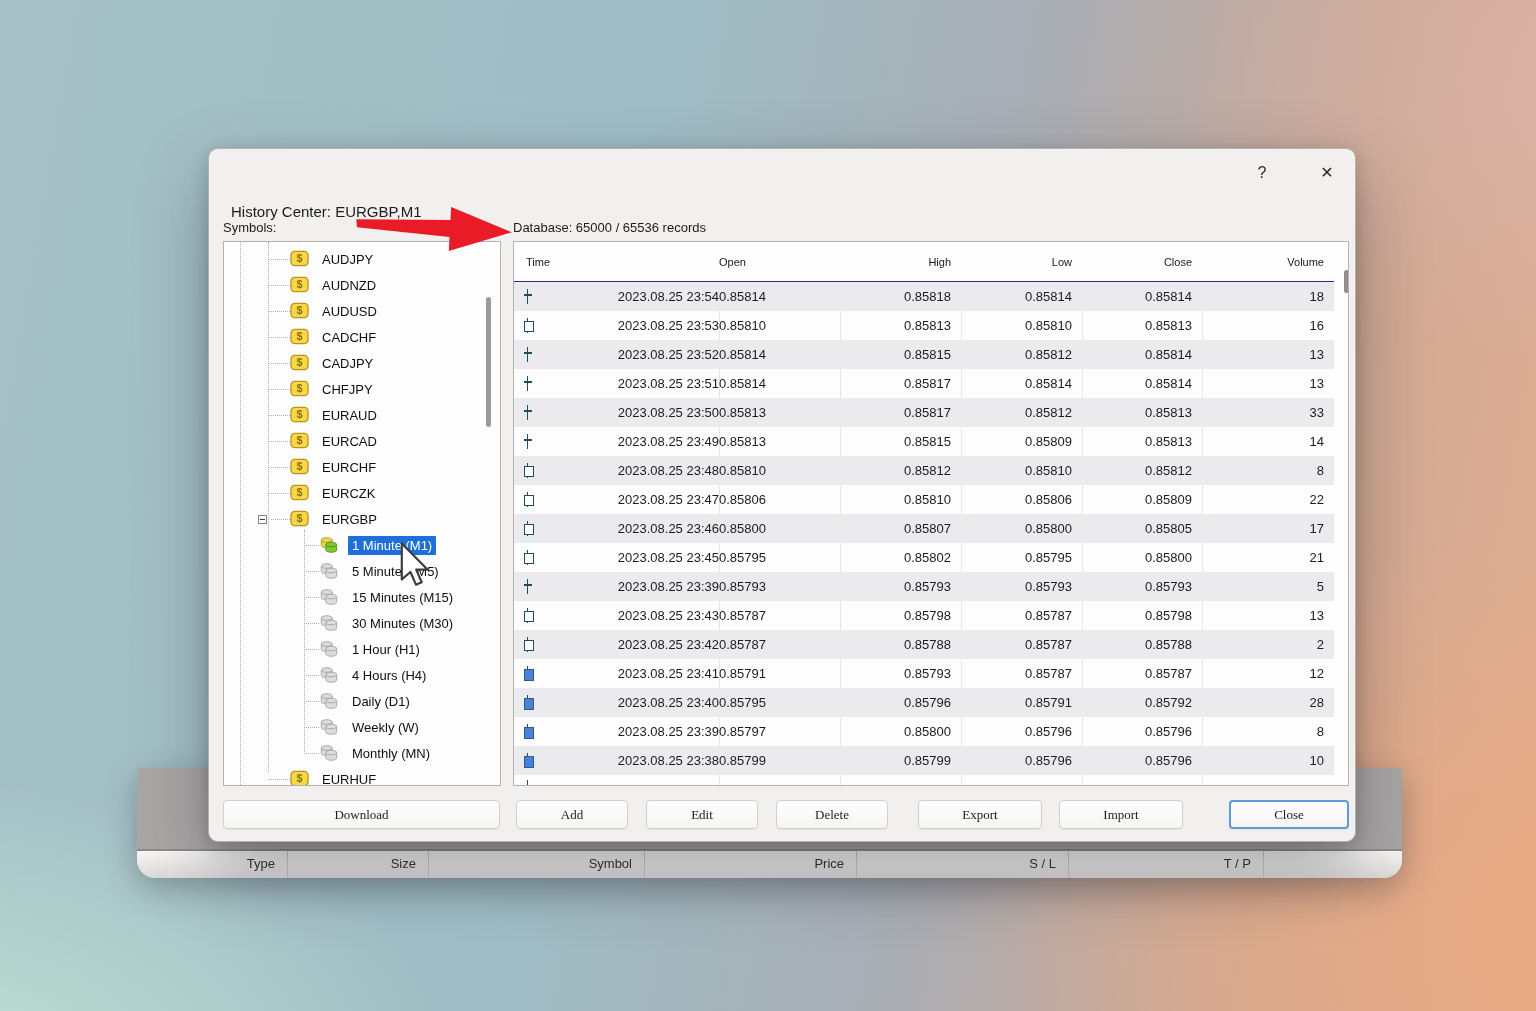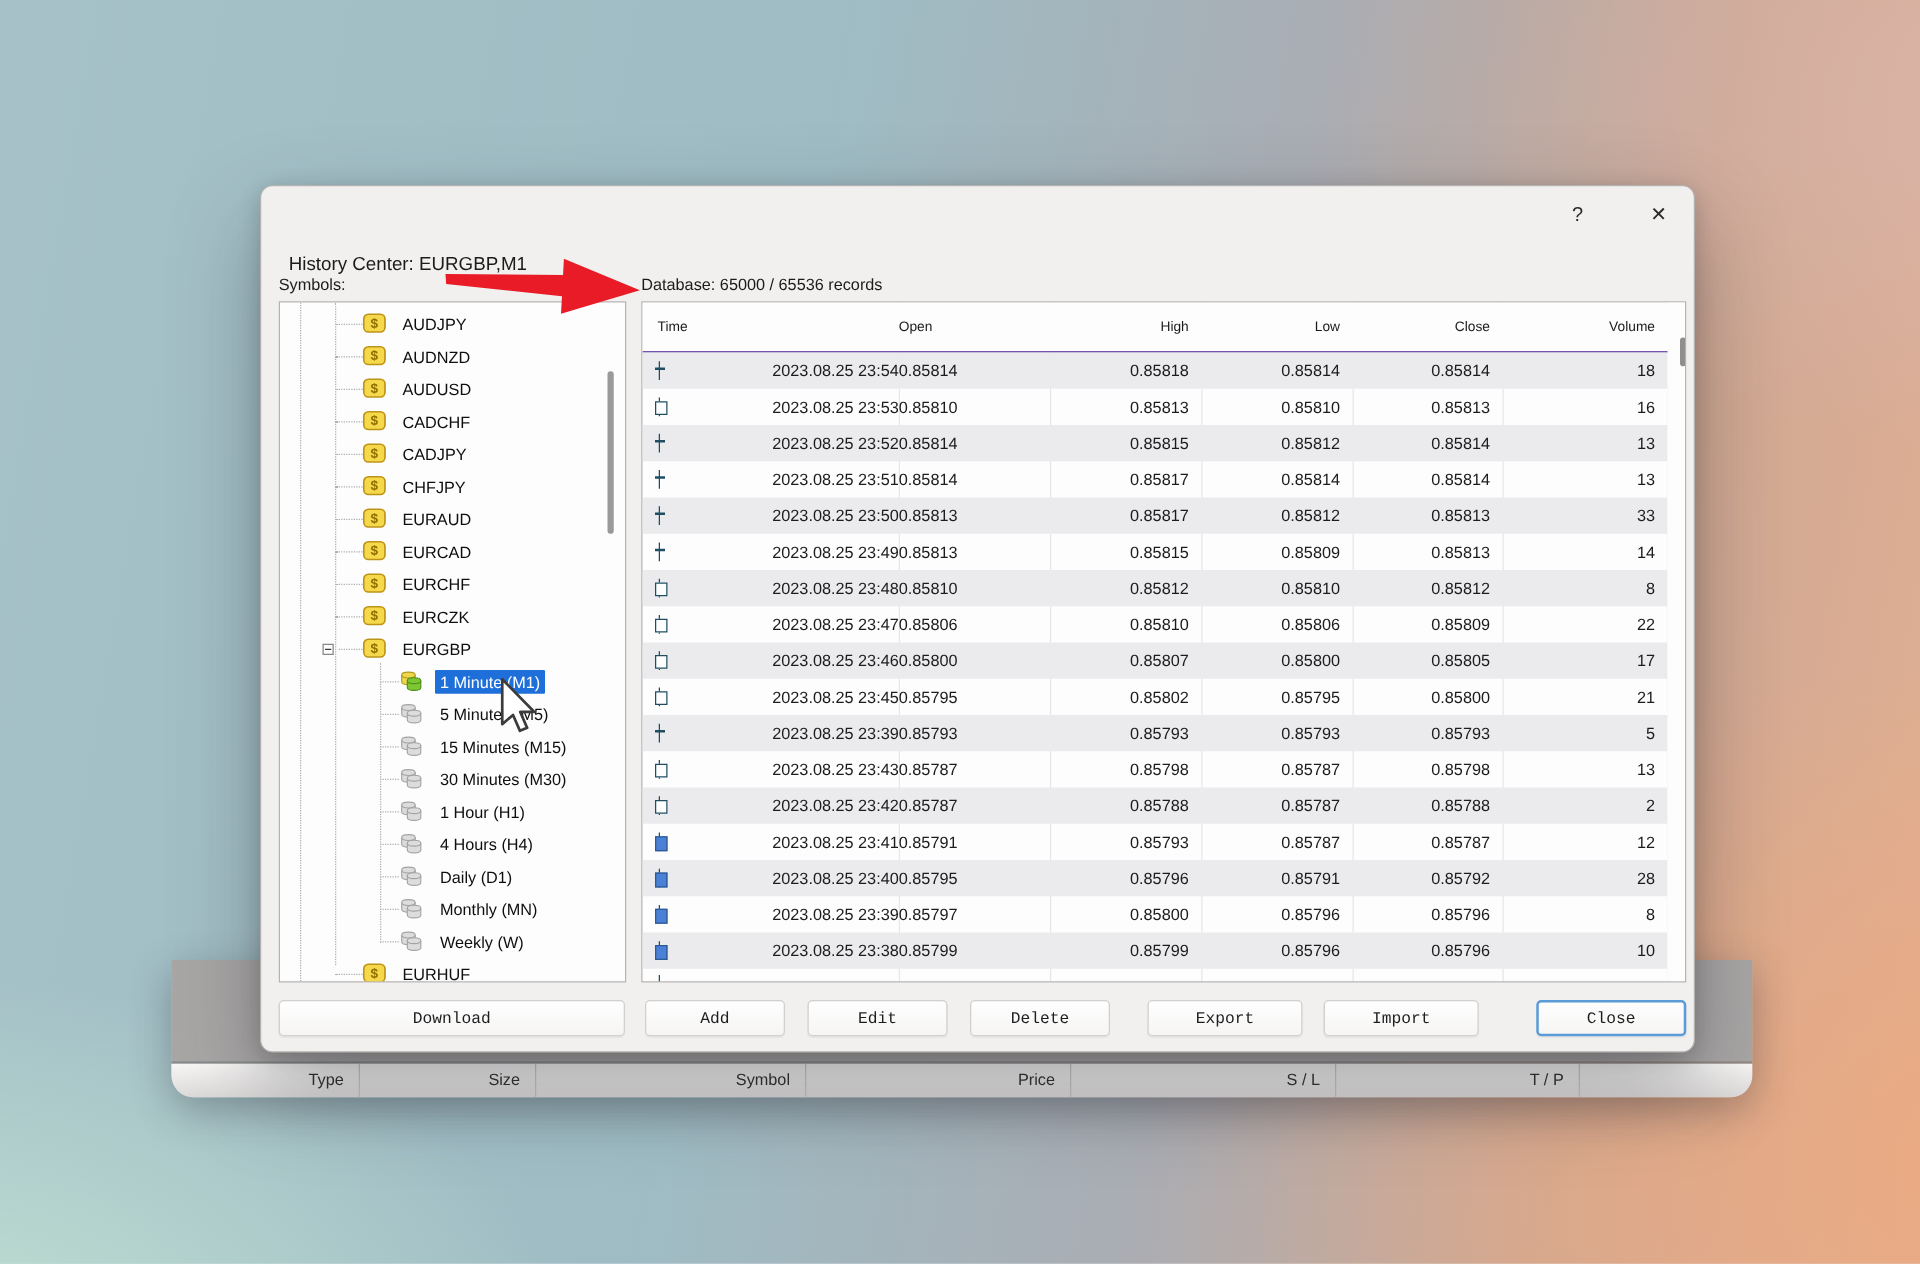--- a/index.html
+++ b/index.html
@@ -91,21 +91,21 @@
   .candle::before { content:""; position:absolute; left:5px; top:1px; width:1px; height:15px; background:#1f4e63; }
   .candle[data-kind="doji"]::after { content:""; position:absolute; left:2px; top:6px; width:8px; height:2px; background:#1f4e63; }
   .candle[data-kind="hollow"]::after { content:""; position:absolute; left:2px; top:4px; width:8px; height:9px; background:#fff; border:1px solid #1f4e63; }
   .candle[data-kind="filled"]::after { content:""; position:absolute; left:2px; top:4px; width:8px; height:10px; background:#4a80d6; border:1px solid #2c5a92; }
   .partial-row { position:relative; height:12px; }
   .grid-scroll-track { position:absolute; left:820px; top:0; width:16px; height:543px; background:#fdfdfd; }
   .grid-scrollbar { position:absolute; left:830px; top:28px; width:5px; height:23px; background:#8f8f8f; border-radius:3px; }
 
   
   .btn { position:absolute; top:651px; height:29px; border:1px solid #d2d0cf; border-radius:4px;
-    background:linear-gradient(#fefefe,#f6f5f4); font-family:Liberation Mono, monospace;
+    background:linear-gradient(#fefefe,#f6f5f4); font-family:Liberation Serif, serif;
     font-size:13px; color:#1d1d1d; box-shadow:0 1px 1px rgba(0,0,0,.05); }
   .b-download{left:14px;width:277px}
   .b-add{left:307px;width:112px}
   .b-edit{left:437px;width:112px}
   .b-delete{left:567px;width:112px}
   .b-export{left:709px;width:124px}
   .b-import{left:850px;width:124px}
   .b-close{left:1020px;width:120px;border:2px solid #5b9bd8}
 
   
@@ -360,36 +360,36 @@
             <svg class="dbicon" viewBox="0 0 22 20" data-kind="db-gray">
               <g class="db-back" stroke-width="1">
                 <path d="M2.5 4.5 v6 a6 2.6 0 0 0 12 0 v-6"></path>
                 <ellipse cx="8.5" cy="4.5" rx="6" ry="2.6"></ellipse>
               </g>
               <g class="db-front" stroke-width="1">
                 <path d="M7.5 9.5 v6 a6 2.6 0 0 0 12 0 v-6"></path>
                 <ellipse cx="13.5" cy="9.5" rx="6" ry="2.6"></ellipse>
               </g>
             </svg>
+            <span class="tf-label">Weekly (W)</span>
+          </div>
+
+          <div class="trow-tree" data-selected="false">
+            <span class="stub stub-tf"></span>
+            <svg class="dbicon" viewBox="0 0 22 20" data-kind="db-gray">
+              <g class="db-back" stroke-width="1">
+                <path d="M2.5 4.5 v6 a6 2.6 0 0 0 12 0 v-6"></path>
+                <ellipse cx="8.5" cy="4.5" rx="6" ry="2.6"></ellipse>
+              </g>
+              <g class="db-front" stroke-width="1">
+                <path d="M7.5 9.5 v6 a6 2.6 0 0 0 12 0 v-6"></path>
+                <ellipse cx="13.5" cy="9.5" rx="6" ry="2.6"></ellipse>
+              </g>
+            </svg>
             <span class="tf-label">Monthly (MN)</span>
-          </div>
-
-          <div class="trow-tree" data-selected="false">
-            <span class="stub stub-tf"></span>
-            <svg class="dbicon" viewBox="0 0 22 20" data-kind="db-gray">
-              <g class="db-back" stroke-width="1">
-                <path d="M2.5 4.5 v6 a6 2.6 0 0 0 12 0 v-6"></path>
-                <ellipse cx="8.5" cy="4.5" rx="6" ry="2.6"></ellipse>
-              </g>
-              <g class="db-front" stroke-width="1">
-                <path d="M7.5 9.5 v6 a6 2.6 0 0 0 12 0 v-6"></path>
-                <ellipse cx="13.5" cy="9.5" rx="6" ry="2.6"></ellipse>
-              </g>
-            </svg>
-            <span class="tf-label">Weekly (W)</span>
           </div>
         </div>
 
       <div class="trow-tree">
         <span class="stub stub-sym"></span>
         <svg class="coin" viewBox="0 0 20 18">
           <rect x="1" y="1.5" width="18" height="15" rx="4" fill="#f6d84b" stroke="#bd9417" stroke-width="1.4"></rect>
           <text x="10" y="13" text-anchor="middle" font-size="11.5" font-weight="bold" fill="#936f00">$</text>
         </svg>
         <span class="sym-label">EURHUF</span>

